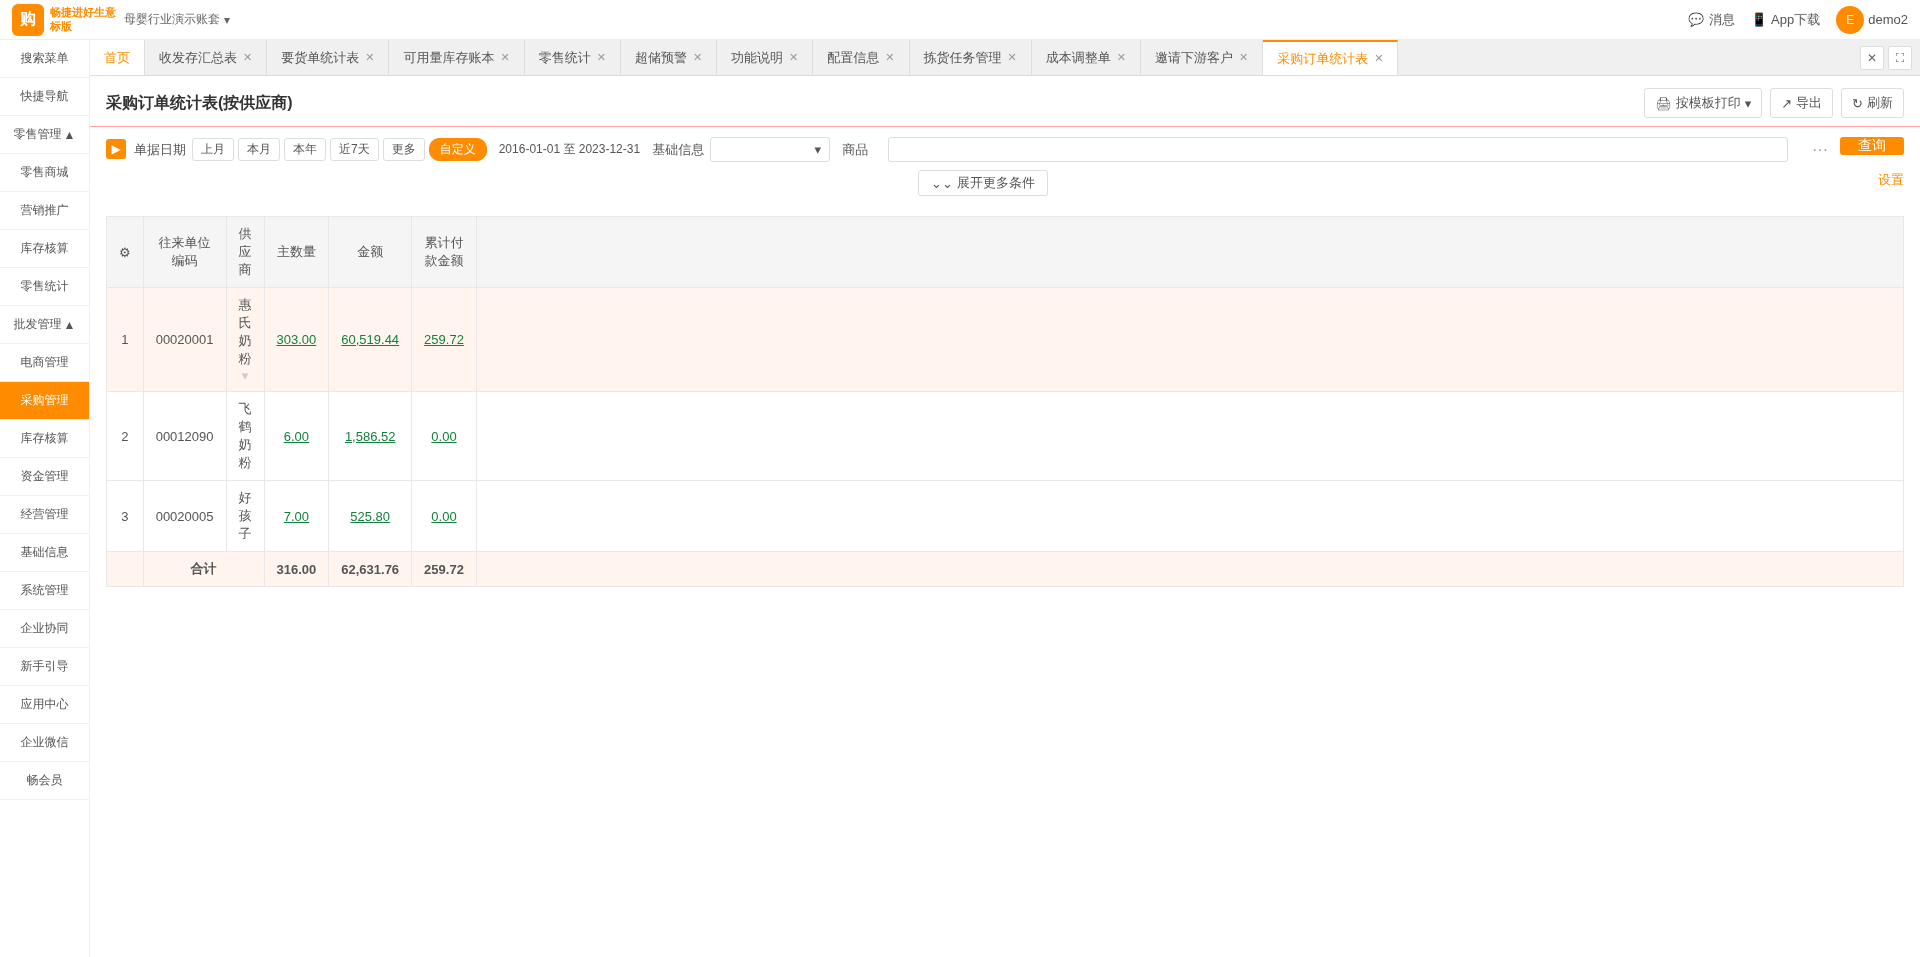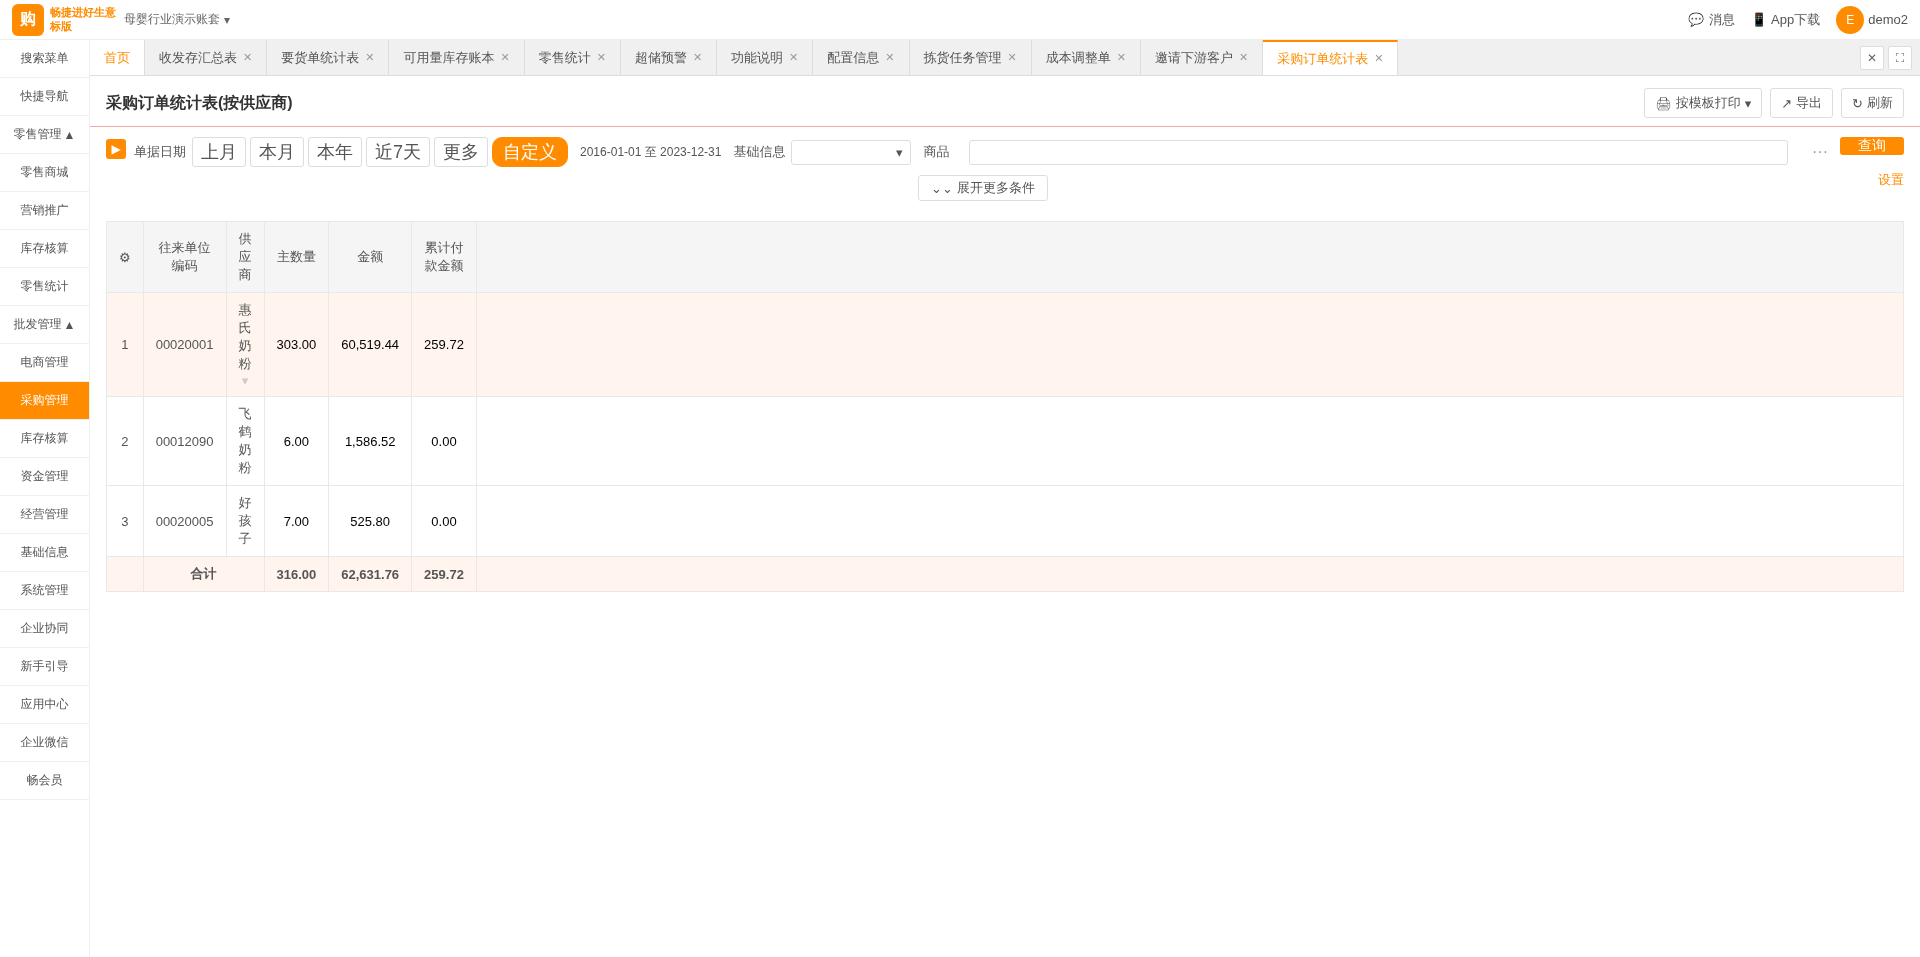--- a/index.html
+++ b/index.html
@@ -44,38 +44,38 @@
     
     .page-header { display: flex; align-items: center; justify-content: space-between; padding: 12px 16px 8px 16px; border-bottom: 1px solid #fca5a5; }
     .page-title-text { font-size: 16px; font-weight: bold; color: #333; }
     .page-actions { display: flex; align-items: center; gap: 8px; }
     .btn-template { display: flex; align-items: center; gap: 4px; padding: 5px 10px; border: 1px solid #ddd; border-radius: 3px; background: #fff; cursor: pointer; color: #555; font-size: 13px; }
     .btn-export { display: flex; align-items: center; gap: 4px; padding: 5px 10px; border: 1px solid #ddd; border-radius: 3px; background: #fff; cursor: pointer; color: #555; font-size: 13px; }
     .btn-refresh { display: flex; align-items: center; gap: 4px; padding: 5px 10px; border: 1px solid #ddd; border-radius: 3px; background: #fff; cursor: pointer; color: #555; font-size: 13px; }
     .filter-item { display: flex; align-items: center; gap: 6px; }
     .filter-label { color: #555; font-size: 13px; white-space: nowrap; }
     .filter-date-btns { display: flex; align-items: center; gap: 4px; }
-    .date-btn { padding: 2px 8px; border: 1px solid #ddd; border-radius: 3px; background: #fff; cursor: pointer; color: #555; font-size: 18px; }
+    .date-btn { padding: 2px 8px; border: 1px solid #ddd; border-radius: 3px; background: #fff; cursor: pointer; color: #555; font-size: 12px; }
     .date-btn.custom { background: #ff8c00; color: #fff; border-color: #ff8c00; border-radius: 10px; padding: 2px 10px; }
     .date-range { color: #555; font-size: 12px; }
     .filter-select { display: flex; align-items: center; gap: 4px; padding: 4px 8px; border: 1px solid #ddd; border-radius: 3px; background: #fff; min-width: 120px; cursor: pointer; color: #555; font-size: 13px; }
     .expand-row { display: flex; align-items: center; justify-content: center; margin-top: 8px; }
     .expand-btn { display: flex; align-items: center; gap: 4px; color: #555; cursor: pointer; font-size: 13px; border: 1px solid #ddd; border-radius: 3px; padding: 3px 12px; background: #fff; }
 
     
     .query-btn { padding: 0 18px; background: #ff8c00; color: #fff; border: none; border-radius: 3px; cursor: pointer; font-size: 14px; }
     .settings-link { color: #ff8c00; text-decoration: none; font-size: 13px; cursor: pointer; display: block; text-align: center; margin-top: 12px; }
 
     
     .table-container { padding: 10px 16px; }
     .data-table { width: 100%; border-collapse: collapse; }
     .data-table th { background: #f5f5f5; padding: 8px 12px; text-align: center; border: 1px solid #e8e8e8; color: #555; font-weight: normal; font-size: 13px; }
     .data-table td { padding: 8px 12px; border: 1px solid #e8e8e8; text-align: center; color: #555; font-size: 13px; }
     .data-table tr.row-highlight { background: #fff5ee; }
-    .data-table .link-text { color: #000000; cursor: pointer; }
+    .data-table .link-text { color: #15803d; text-decoration: underline; cursor: pointer; }
     .th-settings { width: 36px; }
 
     
     .footer-row { background: #fff5ee; }
     .footer-row td { font-weight: bold; }
 
     
     .filter-section { position: relative; display: flex; align-items: flex-start; padding: 10px 16px; gap: 8px; }
     .filter-toggle { width: 20px; height: 20px; background: #ff8c00; border-radius: 3px; display: flex; align-items: center; justify-content: center; cursor: pointer; color: #fff; font-size: 12px; flex-shrink: 0; margin-top: 2px; }
     .filter-content { flex: 1; }

